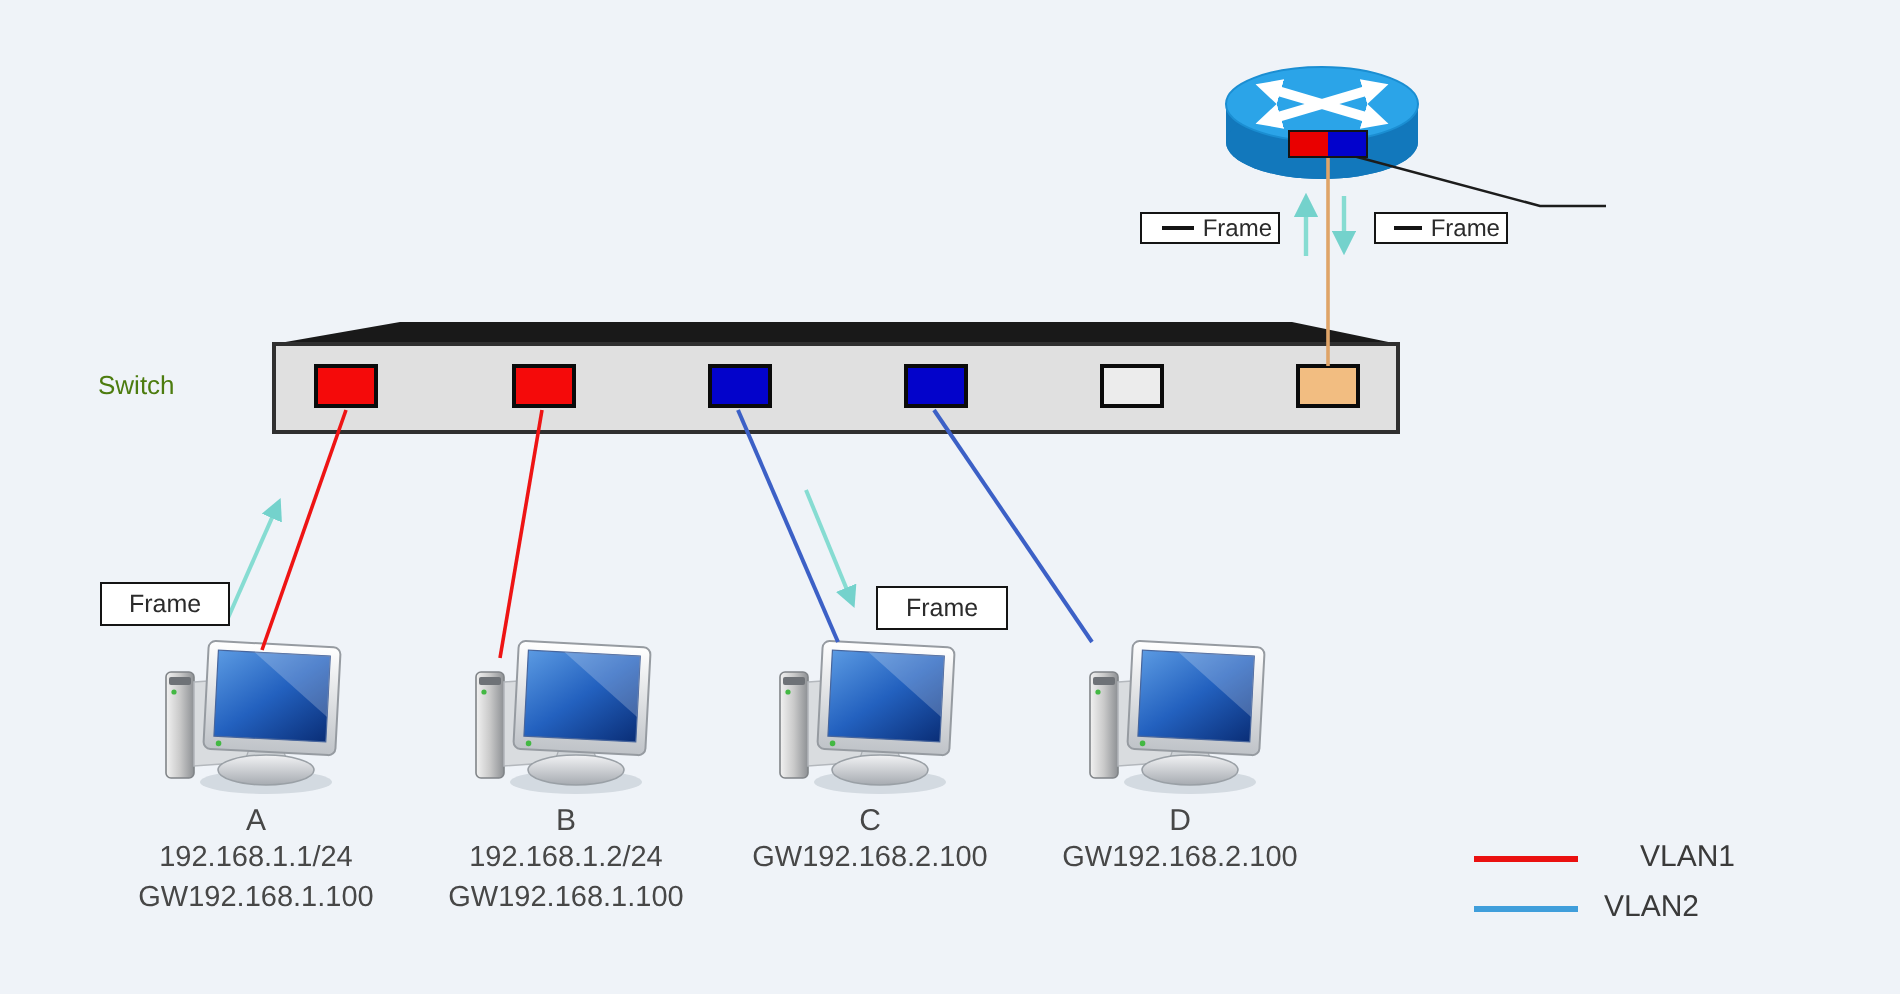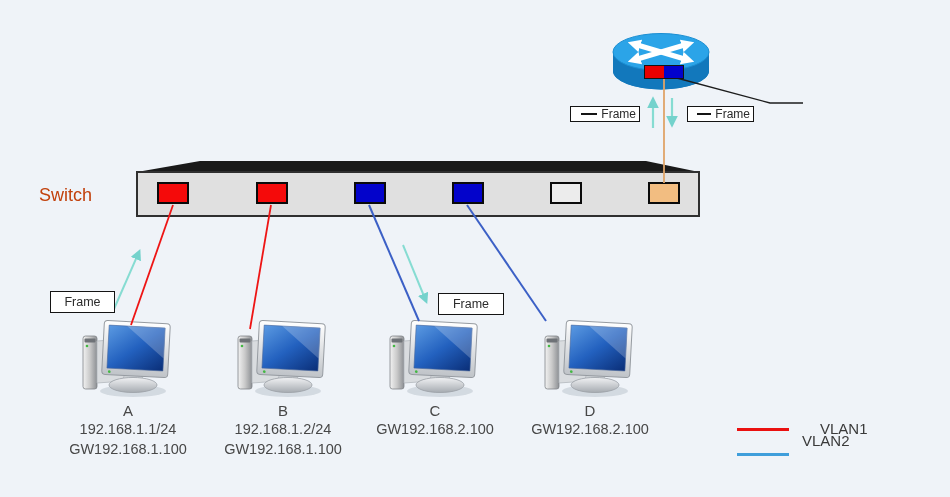--- a/index.html
+++ b/index.html
@@ -14,21 +14,21 @@
   .frame-box{position:absolute;background:#fff;border:1.6px solid #141414;box-sizing:border-box;
              display:flex;align-items:center;justify-content:center;font-size:12.5px;color:#2b2b2b;z-index:6;}
   .tag-box{position:absolute;background:#fff;border:1.6px solid #141414;box-sizing:border-box;
            display:flex;align-items:center;font-size:12px;color:#2b2b2b;z-index:6;}
   .tag-box .lead{width:11px;height:100%;}
   .tag-box .swatch{width:17px;height:100%;box-sizing:border-box;border:1px solid #141414;}
   .tag-box .tag-label{margin-left:4px;margin-right:3px;}
   .trunk-tag{position:absolute;left:644px;top:65px;width:40px;height:14px;border:1.6px solid #141414;
              box-sizing:border-box;display:flex;z-index:7;}
   .trunk-tag .half{flex:1;height:100%;}
-  .switch-label{position:absolute;left:39px;top:185px;font-size:18px;color:#c2410c;z-index:4;}
+  .switch-label{position:absolute;left:49px;top:185px;font-size:13px;color:#4d7c0f;z-index:4;}
   .trunk-label{position:absolute;left:806px;top:89px;font-size:19.5px;color:#3b3b3b;z-index:4;}
   .legend-line{position:absolute;width:52px;height:3px;z-index:4;}
   .legend-label{position:absolute;font-size:15px;color:#3a3a3a;z-index:4;}
 </style>
 </head>
 <body>
 
 <div class="canvas">
 
   <svg class="router" width="102" height="66" viewBox="0 0 102 66">
@@ -174,15 +174,15 @@
     <div class="lead"></div>
     <div class="swatch" style="background: rgb(2, 2, 204);"></div>
     <span class="tag-label">Frame</span>
   </div>
 
   <div class="switch-label">Switch</div>
 
   <div class="legend-line" style="left: 737px; top: 428px; background: rgb(234, 16, 16);"></div>
   <div class="legend-label" style="left:820px;top:420px">VLAN1</div>
   <div class="legend-line" style="left: 737px; top: 453px; background: rgb(63, 158, 219);"></div>
-  <div class="legend-label" style="left:802px;top:432px">VLAN2</div>
+  <div class="legend-label" style="left:802px;top:445px">VLAN2</div>
 
 </div>
 
 </body></html>

